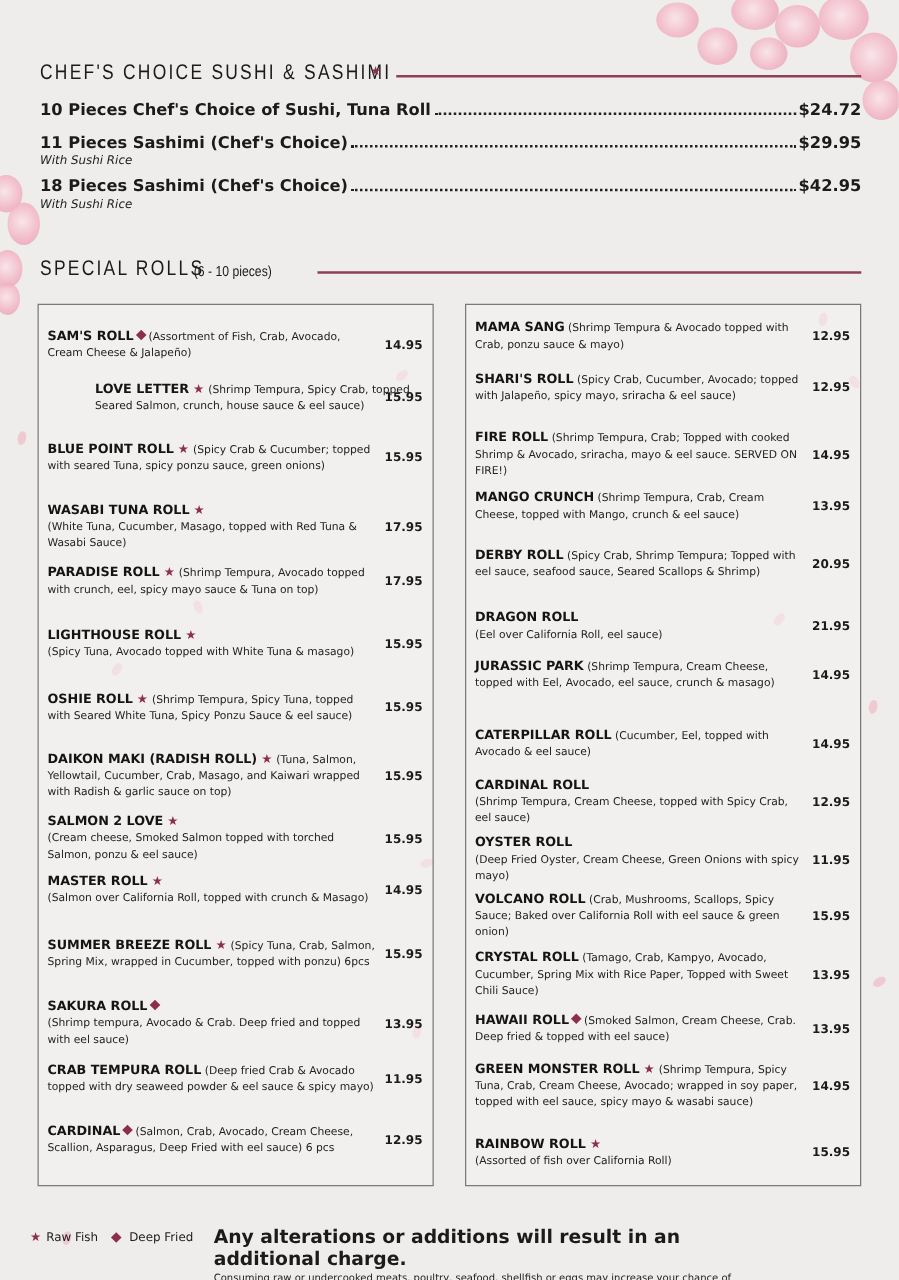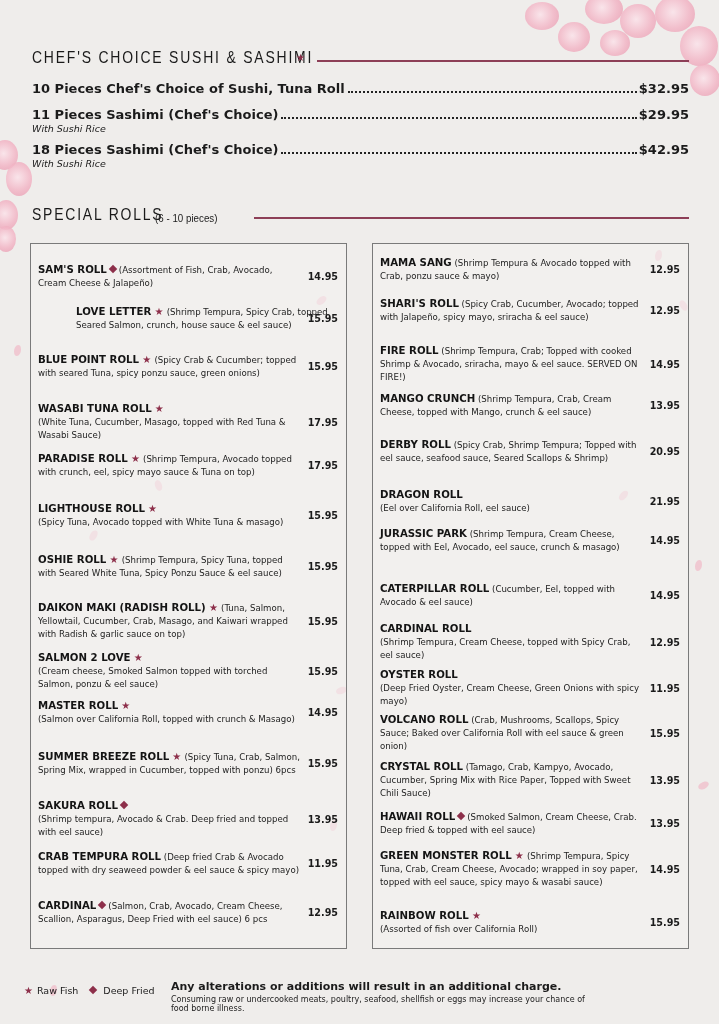--- a/index.html
+++ b/index.html
@@ -44,21 +44,21 @@
   .box.left { left: 30px; width: 317px; }
   .box.right { left: 372px; width: 317px; }
   .roll { position: absolute; left: 7px; width: 300px; display: flex; align-items: center; }
   .roll-text { width: 262px; font-size: 8.6px; line-height: 13px; color: #222; }
   .roll-name { font-weight: bold; font-size: 10.2px; color: #141414; }
   .roll-price { position: absolute; right: 0; font-weight: bold; font-size: 9.6px; }
 
   .legend { position: absolute; top: 985px; left: 24px; font-size: 9.5px; display: flex; align-items: center; gap: 4px; }
   .legend .star { font-size: 10px; }
   .notice { position: absolute; top: 980px; left: 171px; }
-  .notice-main { font-weight: bold; font-size: 11px; }
+  .notice-main { font-weight: bold; font-size: 15px; }
   .notice-sub { font-size: 8px; margin-top: 2px; }
 </style>
 </head>
 <body>
 
 <div class="page">
 
   <div>
     <div class="blossom" style="left:525px;top:2px;width:34px;height:28px;"></div>
     <div class="blossom" style="left:558px;top:22px;width:32px;height:30px;"></div>
@@ -93,21 +93,21 @@
   <div class="section-head" style="top:48px;">
     <span class="section-title" style="font-size:17px;">CHEF'S CHOICE SUSHI &amp; SASHIMI</span>
   </div>
   <span class="star" style="position:absolute;left:296px;top:52px;">★</span>
   <div class="rule" style="left:317px;top:60px;width:372px;"></div>
 
   <div class="choice" style="top:81px;">
     <div class="choice-row">
       <span class="choice-name">10 Pieces Chef's Choice of Sushi, Tuna Roll</span>
       <span class="dots"></span>
-      <span class="choice-price">$32.95</span>
+      <span class="choice-price">$24.72</span>
     </div>
   </div>
   <div class="choice" style="top:107px;">
     <div class="choice-row">
       <span class="choice-name">11 Pieces Sashimi (Chef's Choice)</span>
       <span class="dots"></span>
       <span class="choice-price">$29.95</span>
     </div>
     <div class="choice-note">With Sushi Rice</div>
   </div>

